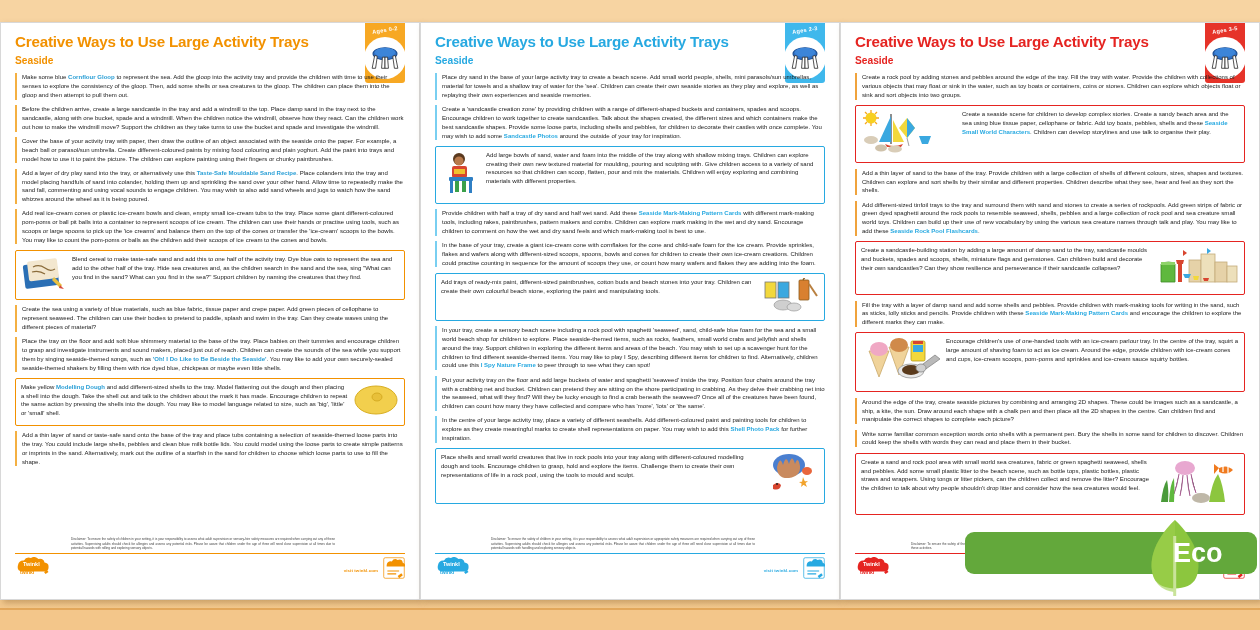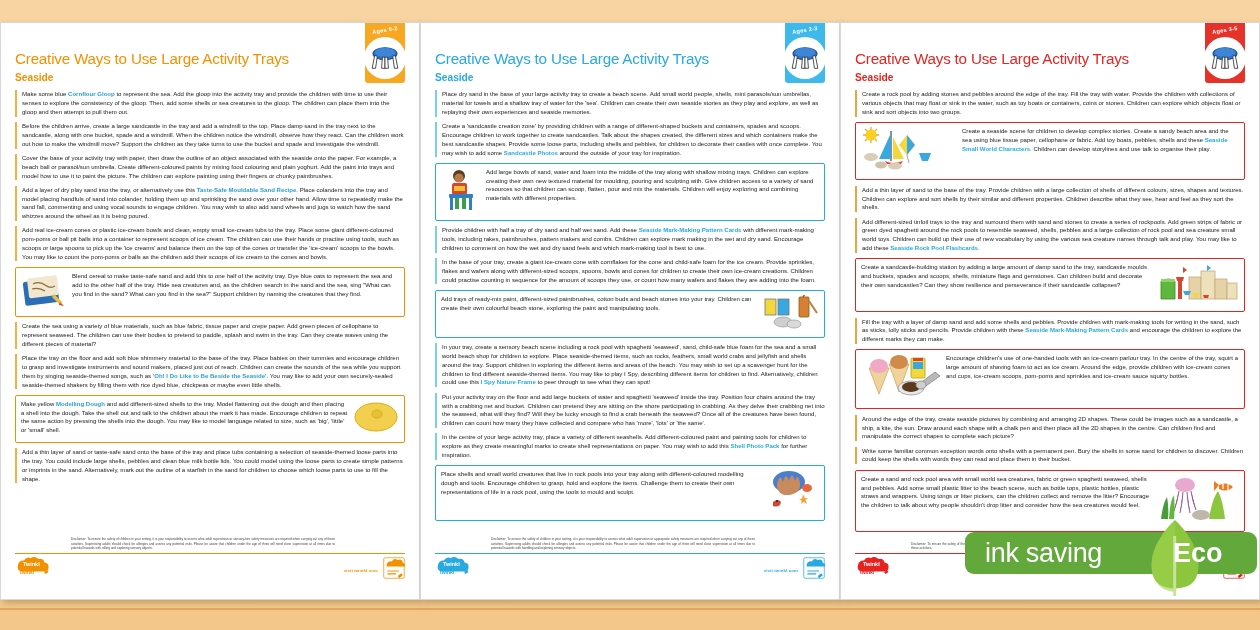--- a/index.html
+++ b/index.html
@@ -30,22 +30,22 @@
     position:relative;
     width:420px; height:578px;
     background:#ffffff;
     border:1px solid #d8d8d8;
     box-shadow: 3px 3px 6px rgba(120,80,30,.35);
     overflow:hidden;
   }
   .page-inner { padding:10px 14px 0 14px; position:relative; height:100%; }
 
   .title {
-    font-size:15.2px; font-weight:normal; line-height:1.15;
-    margin-top:17px; letter-spacing:-.2px;
+    font-size:15.2px; font-weight:bold; line-height:1.15;
+    letter-spacing:-.2px;
   }
   .subtitle { font-size:10.2px; font-weight:bold; margin-top:5px; margin-bottom:7px;}
 
   
   .badge {
     position:absolute; top:-2px; right:14px; width:40px; height:62px;
     border-radius:0 0 3px 3px;
     display:flex; flex-direction:column; align-items:center;
   }
   .badge .ages {
@@ -411,20 +411,19 @@
                 </svg></span>
           </span>
         </div>
       </div>
     </div>
     </div>
   </div>
 
 <div class="eco">
   <div class="eco-bar"></div>
-  <div class="eco-text">ink saving</div>
   <svg class="eco-leaf" viewBox="0 0 70 80">
     <path d="M35 2 C12 24 8 46 14 60 C20 74 50 74 56 60 C62 46 58 24 35 2 Z" fill="#8cc63e"></path>
     <path d="M35 2 C12 24 8 46 14 60 C20 74 35 74 35 74 Z" fill="#9ed04e" opacity=".6"></path>
     <rect x="33.2" y="18" width="3" height="60" fill="#c9e39a"></rect>
   </svg>
   <div class="eco-text2">Eco</div>
 </div>
 
 </body></html>

